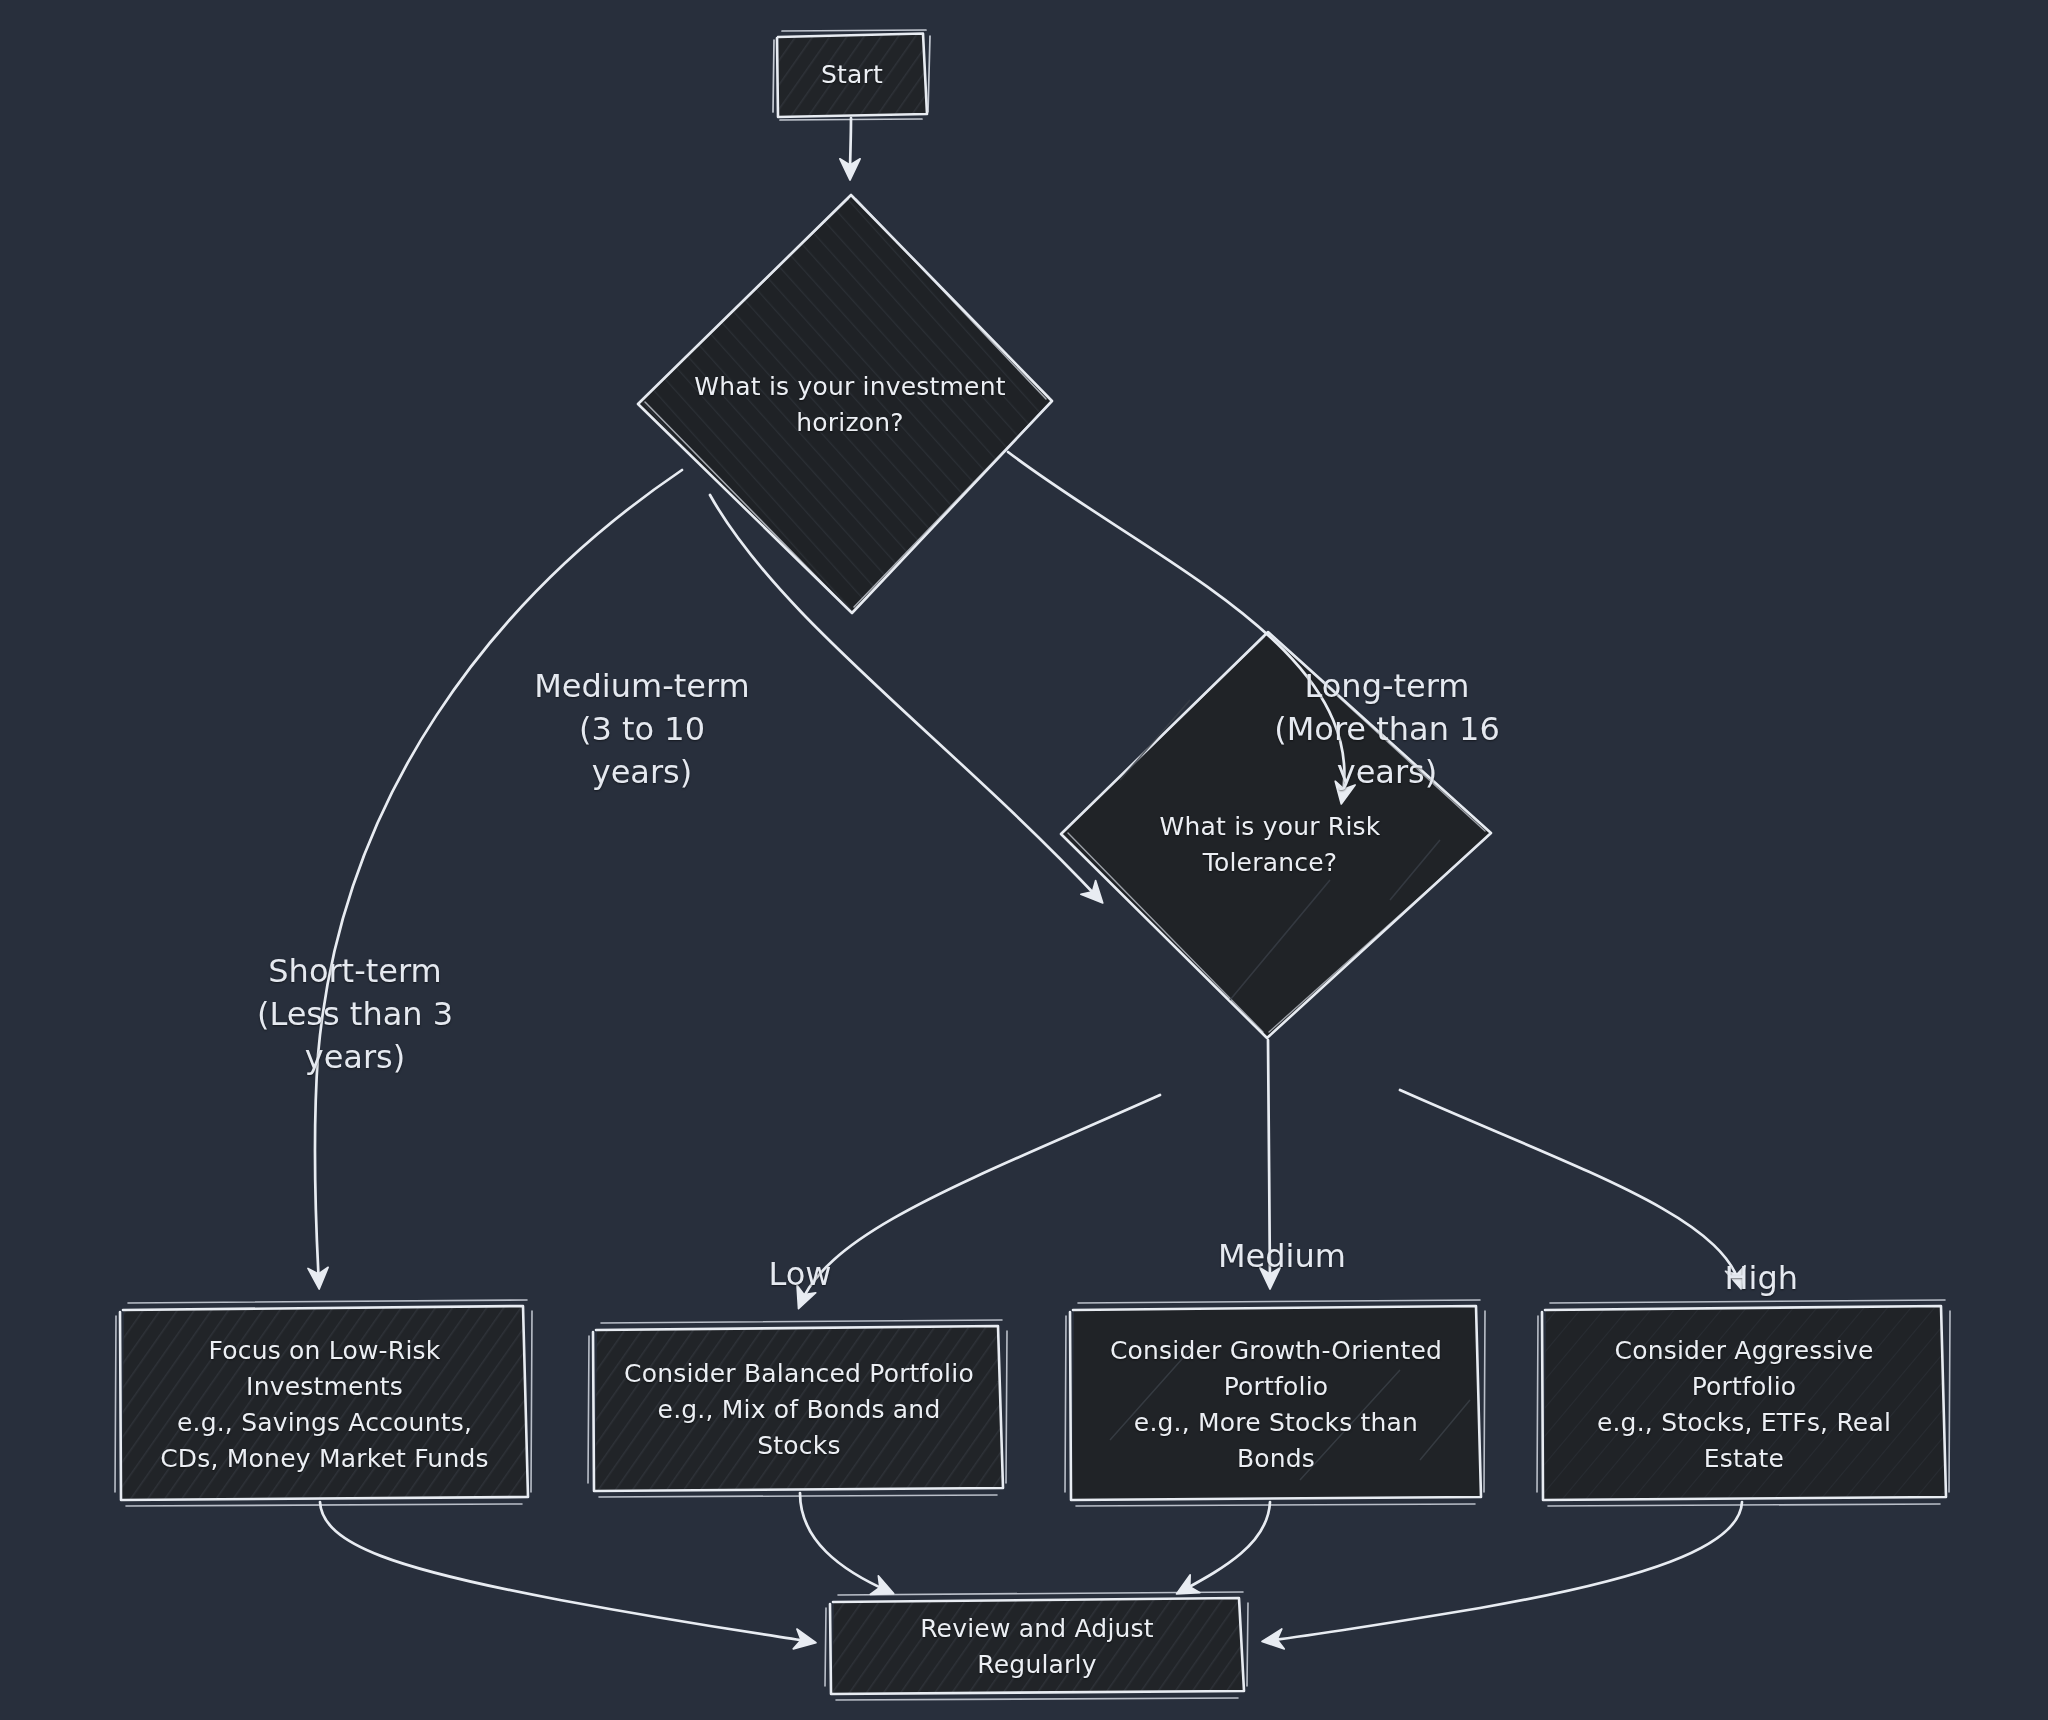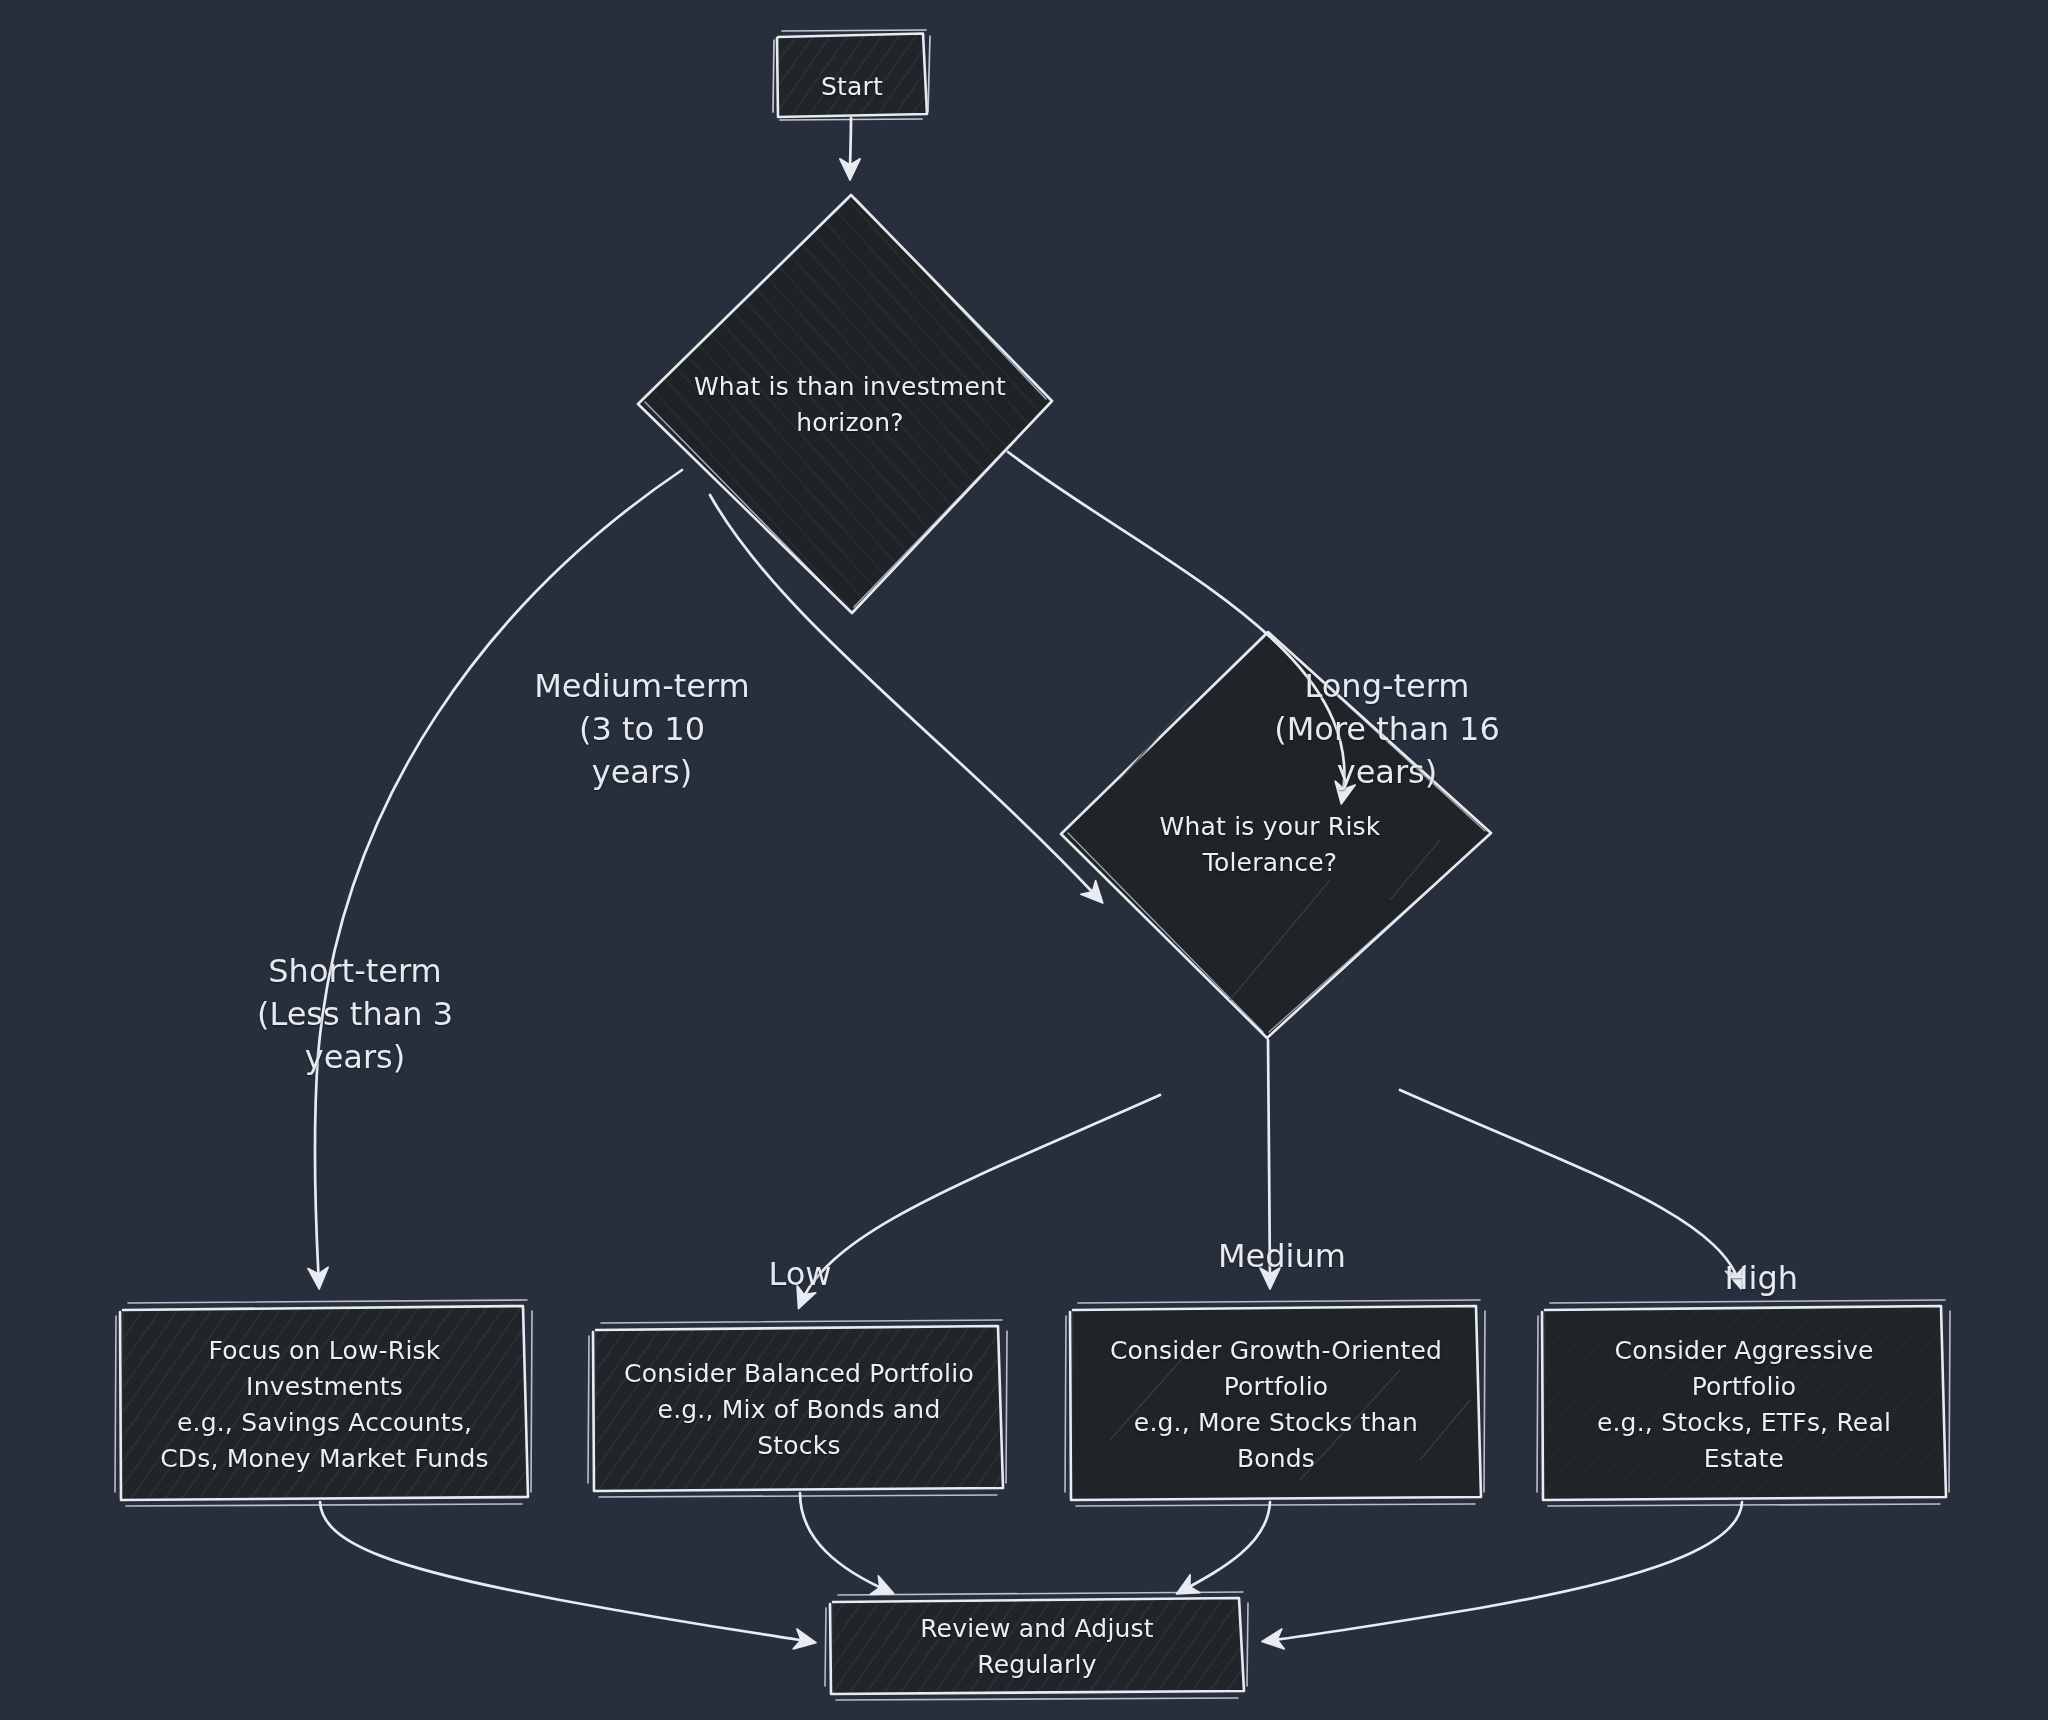--- a/index.html
+++ b/index.html
@@ -150,23 +150,23 @@
       <path d="M 320 1502 C 322 1545, 400 1570, 560 1600 C 700 1626, 790 1638, 812 1642" marker-end="url(#ar)"></path>
 
       <path d="M 800 1493 C 800 1540, 840 1570, 890 1592" marker-end="url(#ar)"></path>
 
       <path d="M 1270 1502 C 1268 1545, 1220 1570, 1180 1592" marker-end="url(#ar)"></path>
 
       <path d="M 1742 1502 C 1740 1548, 1640 1580, 1480 1608 C 1360 1628, 1290 1638, 1266 1641" marker-end="url(#ar)"></path>
     </g>
   </svg>
 
-  <div class="node-label" style="left:777px; top:44px; width:150px; height:86px;">Start</div>
-
-  <div class="node-label" style="left:650px; top:355px; width:400px; height:100px;">What is than investment
+  <div class="node-label" style="left:777px; top:32px; width:150px; height:86px;">Start</div>
+
+  <div class="node-label" style="left:650px; top:355px; width:400px; height:100px;">What is your investment
 horizon?</div>
 
   <div class="node-label" style="left:1075px; top:795px; width:390px; height:100px;">What is your Risk
 Tolerance?</div>
 
   <div class="node-label" style="left:122px; top:1310px; width:405px; height:190px;">Focus on Low-Risk
 Investments
 e.g., Savings Accounts,
 CDs, Money Market Funds</div>
 

